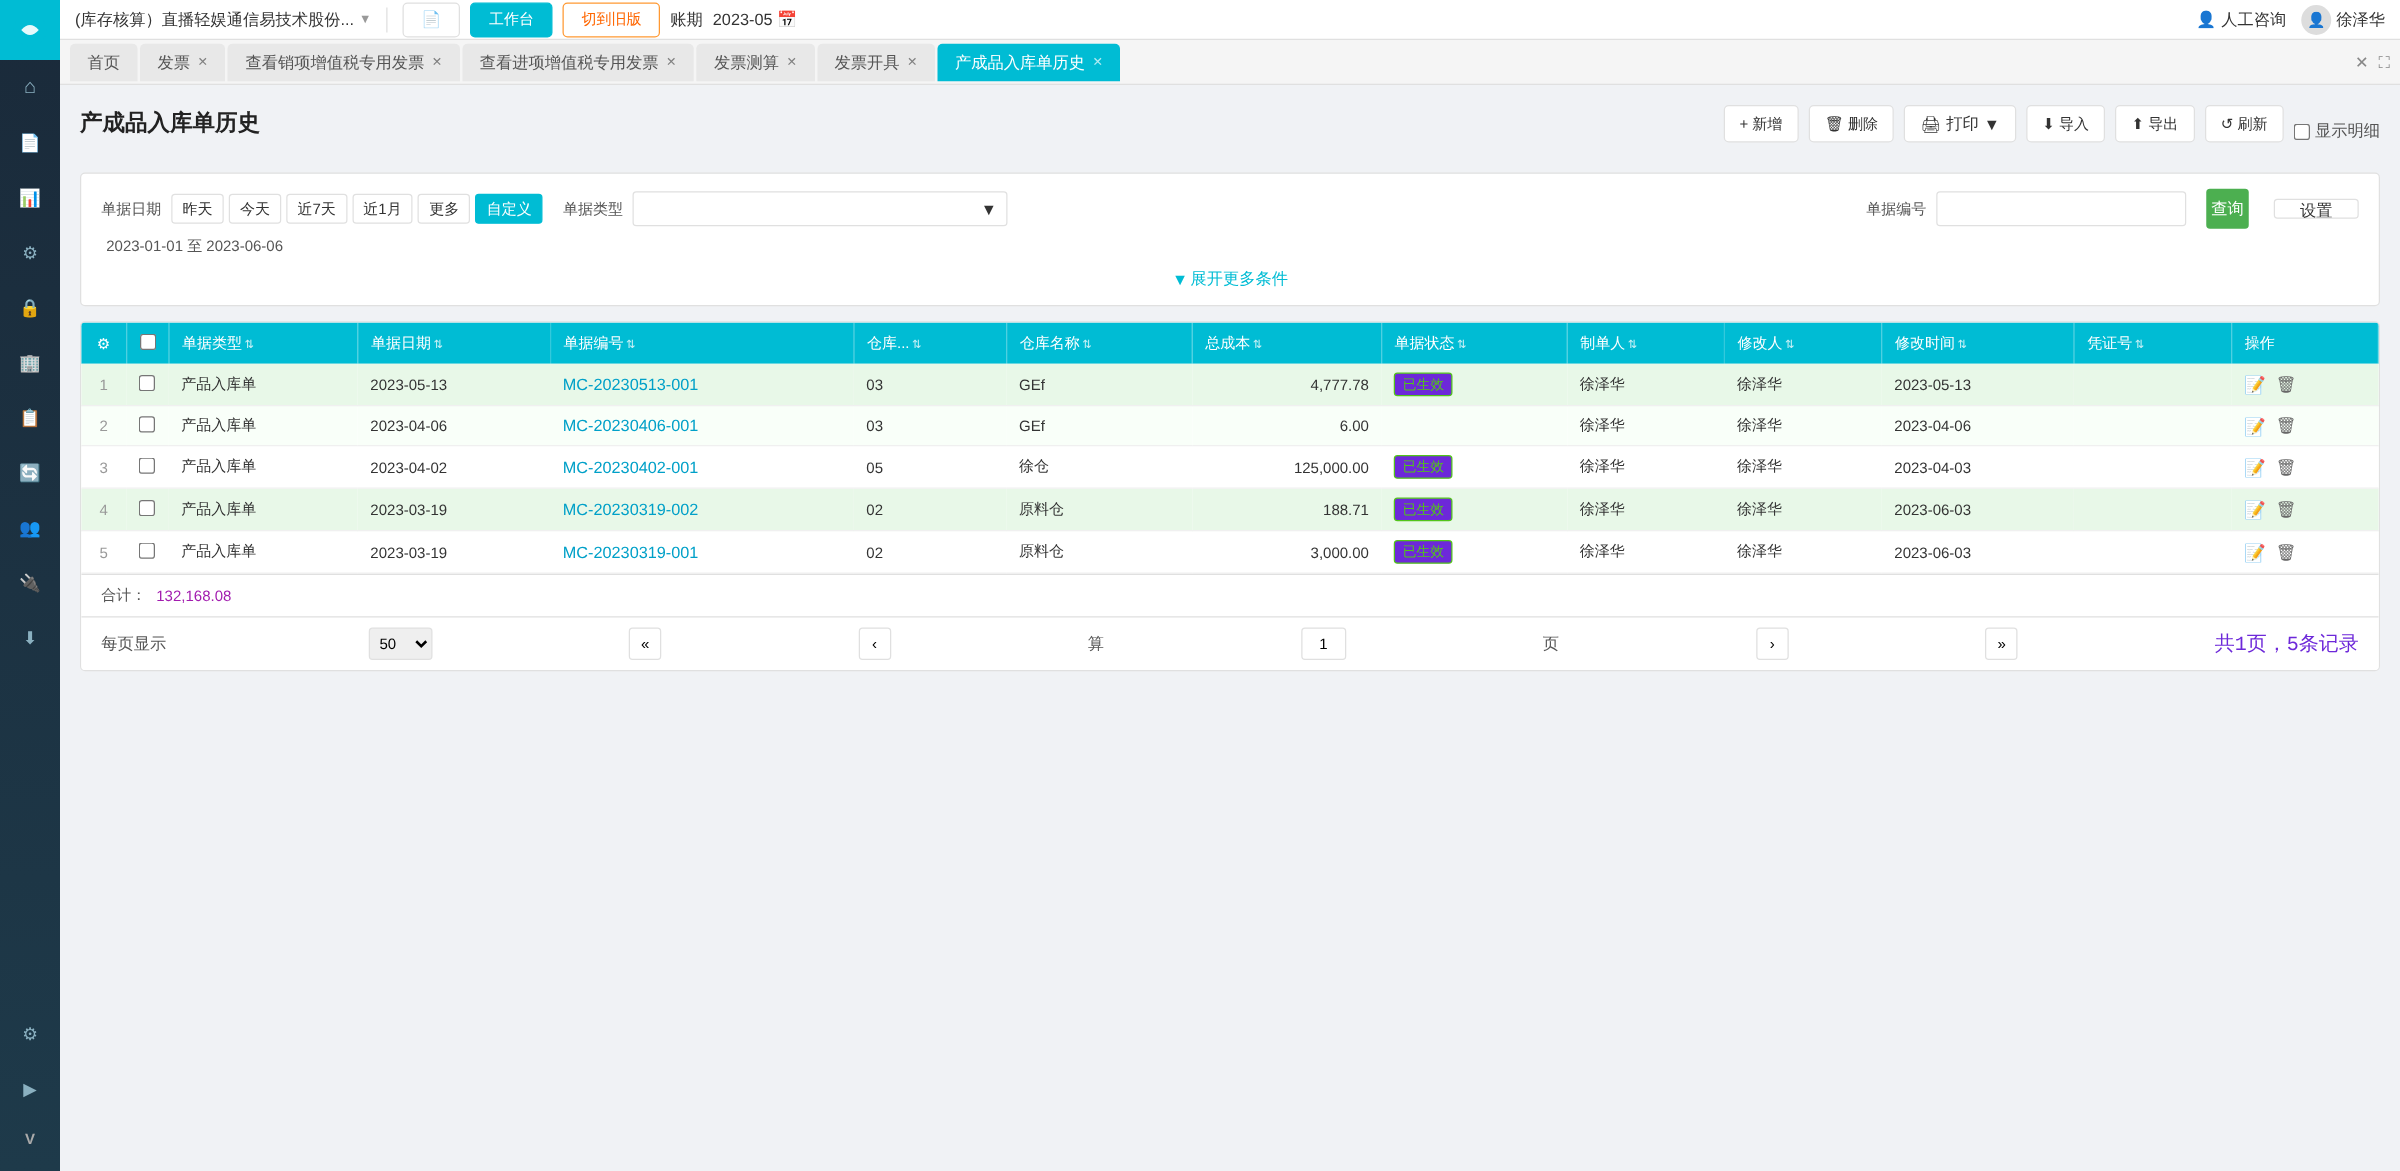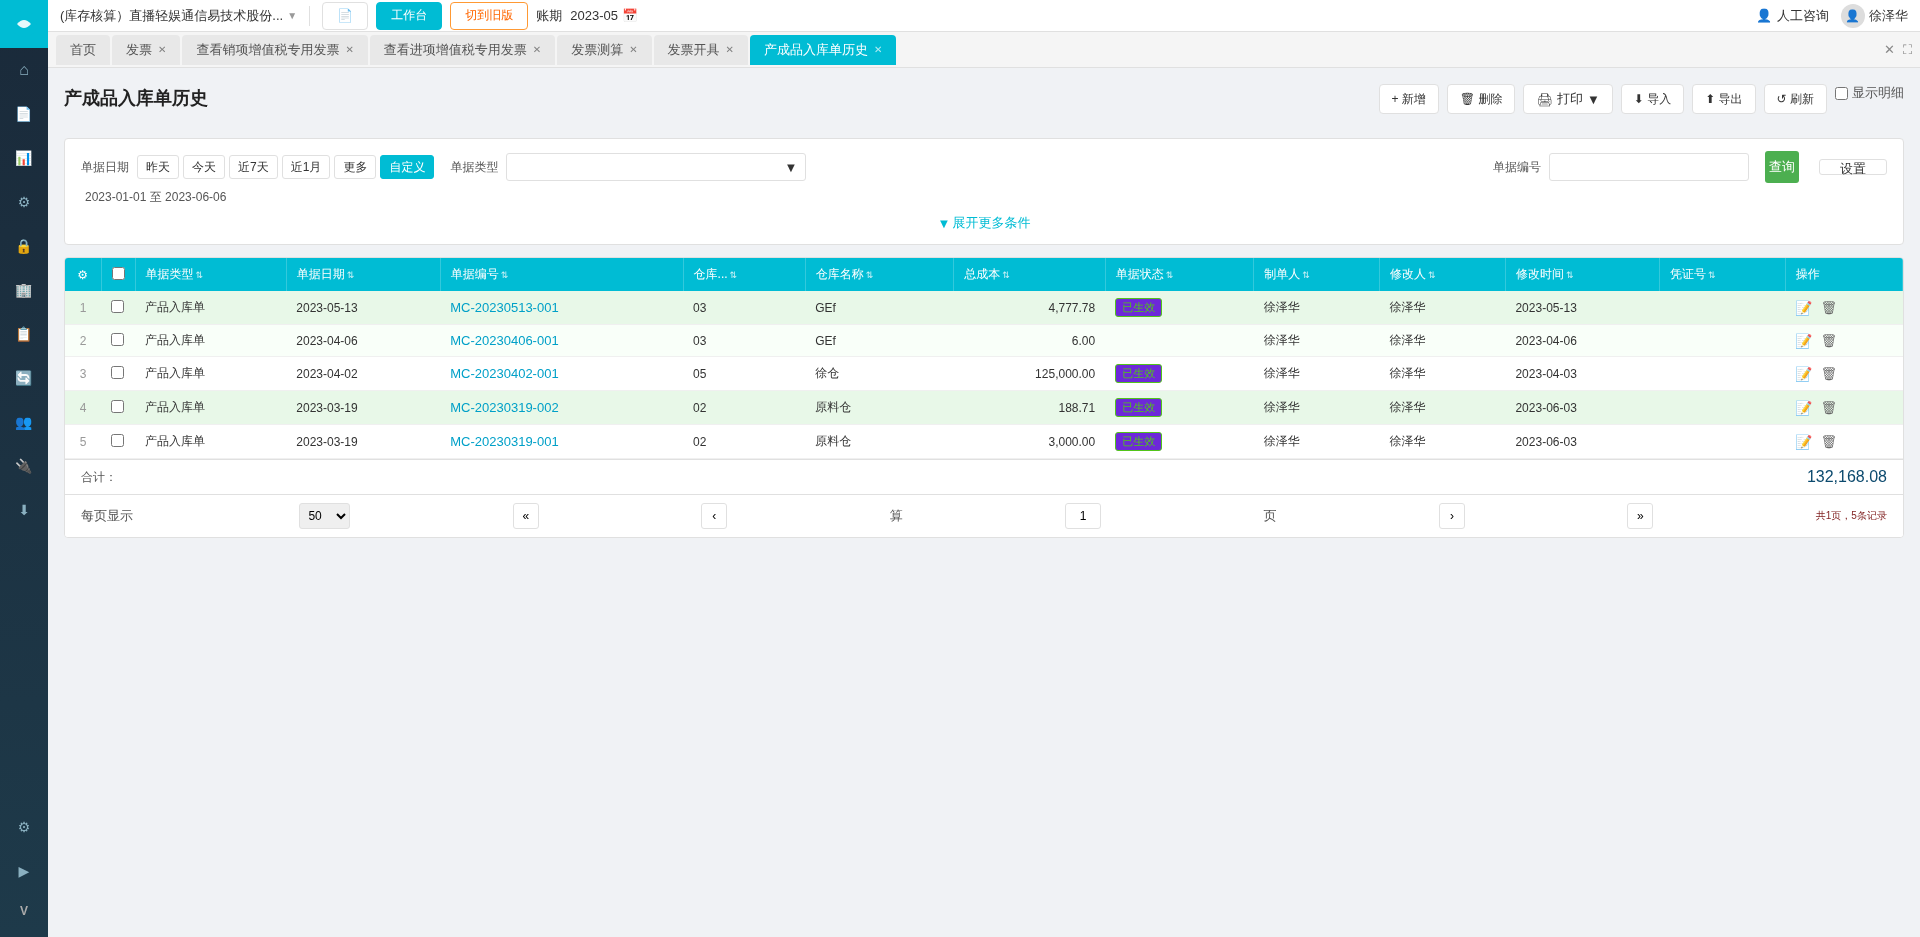--- a/index.html
+++ b/index.html
@@ -31,21 +31,21 @@
     .tab.active { background: #00bcd4; color: #fff; }
     .tab .close-icon { font-size: 10px; color: inherit; opacity: 0.7; }
     .tab-spacer { flex: 1; }
     .tab-controls { display: flex; gap: 8px; align-items: center; font-size: 14px; color: #888; }
 
     
     .content { flex: 1; padding: 16px; overflow-y: auto; }
     .page-title { font-size: 18px; font-weight: bold; color: #222; margin-bottom: 14px; }
 
     
-    .toolbar { display: flex; align-items: flex-start; gap: 8px; margin-bottom: 12px; justify-content: flex-end; }
+    .toolbar { display: flex; align-items: flex-end; gap: 8px; margin-bottom: 12px; justify-content: flex-end; }
     .toolbar-btn { height: 30px; padding: 0 12px; border-radius: 4px; border: 1px solid #e0e0e0; background: #fff; color: #333; cursor: pointer; font-size: 12px; display: flex; align-items: center; gap: 4px; }
 
     
     .filter-area { background: #fff; border-radius: 4px; border: 1px solid #e0e0e0; padding: 12px 16px; margin-bottom: 12px; }
     .filter-row { display: flex; align-items: center; gap: 16px; flex-wrap: wrap; }
     .filter-item { display: flex; align-items: center; gap: 8px; }
     .filter-label { font-size: 12px; color: #555; white-space: nowrap; }
     .filter-quick-btns { display: flex; gap: 4px; }
     .filter-quick-btn { height: 24px; padding: 0 8px; border-radius: 3px; border: 1px solid #e0e0e0; background: #fff; color: #333; cursor: pointer; font-size: 12px; }
     .filter-quick-btn.custom { background: #00bcd4; color: #fff; border-color: #00bcd4; }
@@ -70,29 +70,29 @@
     .row-num { color: #999; text-align: center; }
     .link { color: #00a0c8; cursor: pointer; text-decoration: none; }
     .status-badge { display: inline-block; padding: 1px 6px; border-radius: 3px; font-size: 11px; border: 1px solid; }
     .status-active { color: #52c41a; border-color: #52c41a; background: #6d28d9; }
     .action-icons { display: flex; gap: 8px; align-items: center; }
     .action-icon { cursor: pointer; color: #666; font-size: 14px; }
 
     
     .table-footer { display: flex; align-items: center; padding: 8px 16px; background: #fff; border-top: 1px solid #e0e0e0; gap: 8px; }
     .footer-sum-label { font-size: 12px; color: #555; }
-    .footer-sum-val { font-size: 16px; color: #0c4a6e; flex: 1; text-align: right; }
+    .footer-sum-val { font-size: 12px; color: #a21caf; flex: 1; text-align: left; }
 
     
     .pagination { display: flex; align-items: center; justify-content: space-between; padding: 8px 16px; background: #fff; border-top: 1px solid #e0e0e0; gap: 8px; font-size: 12px; color: #555; }
     .page-size-label { margin-right: 4px; }
     .page-size-select { height: 26px; border: 1px solid #e0e0e0; border-radius: 3px; padding: 0 4px; font-size: 12px; }
     .page-btn { height: 26px; width: 26px; border: 1px solid #e0e0e0; border-radius: 3px; background: #fff; cursor: pointer; display: flex; align-items: center; justify-content: center; font-size: 12px; }
     .page-input { height: 26px; width: 36px; border: 1px solid #e0e0e0; border-radius: 3px; text-align: center; font-size: 12px; }
-    .page-info { font-size: 10px; color: #7f1d1d; }
+    .page-info { font-size: 16px; color: #6d28d9; font-family: Liberation Mono, monospace; }
 
     .settings-icon-col { width: 36px; text-align: center; }
     .checkbox-col { width: 32px; text-align: center; }
     input[type=checkbox] { cursor: pointer; }
     .expand-row { display: flex; align-items: center; justify-content: center; margin-top: 8px; }
   </style>
 </head>
 <body>
 
 <div class="sidebar">

